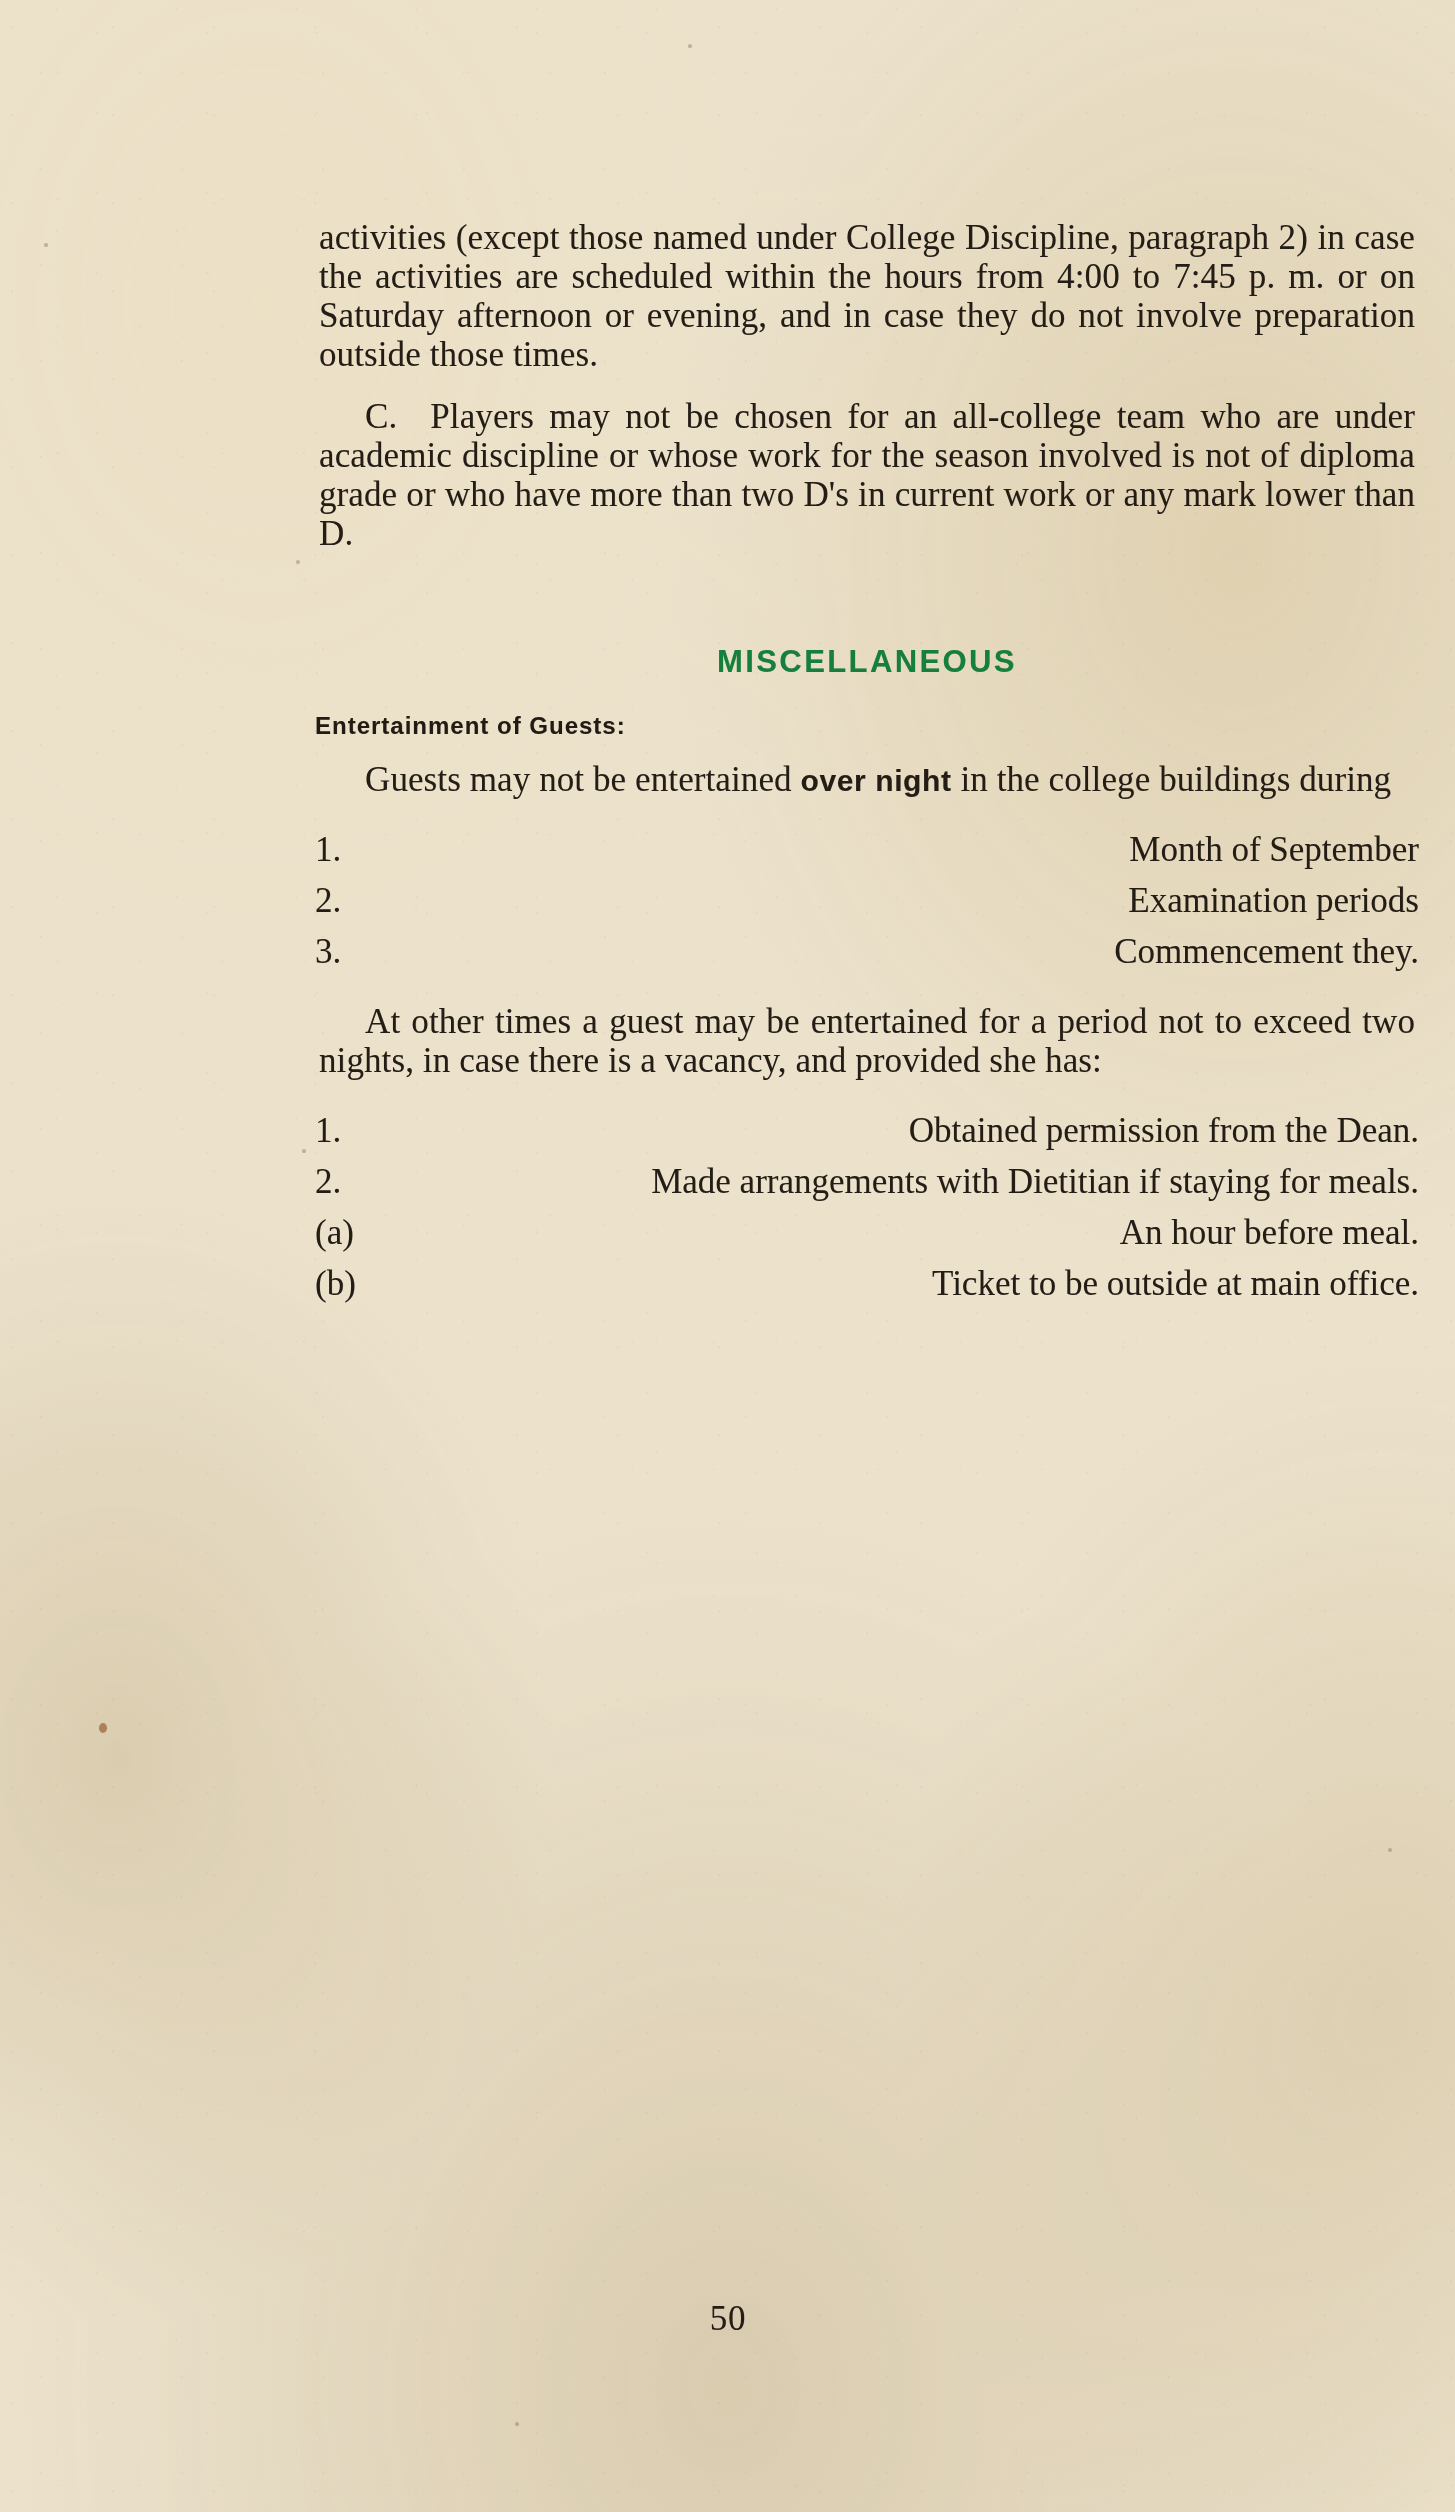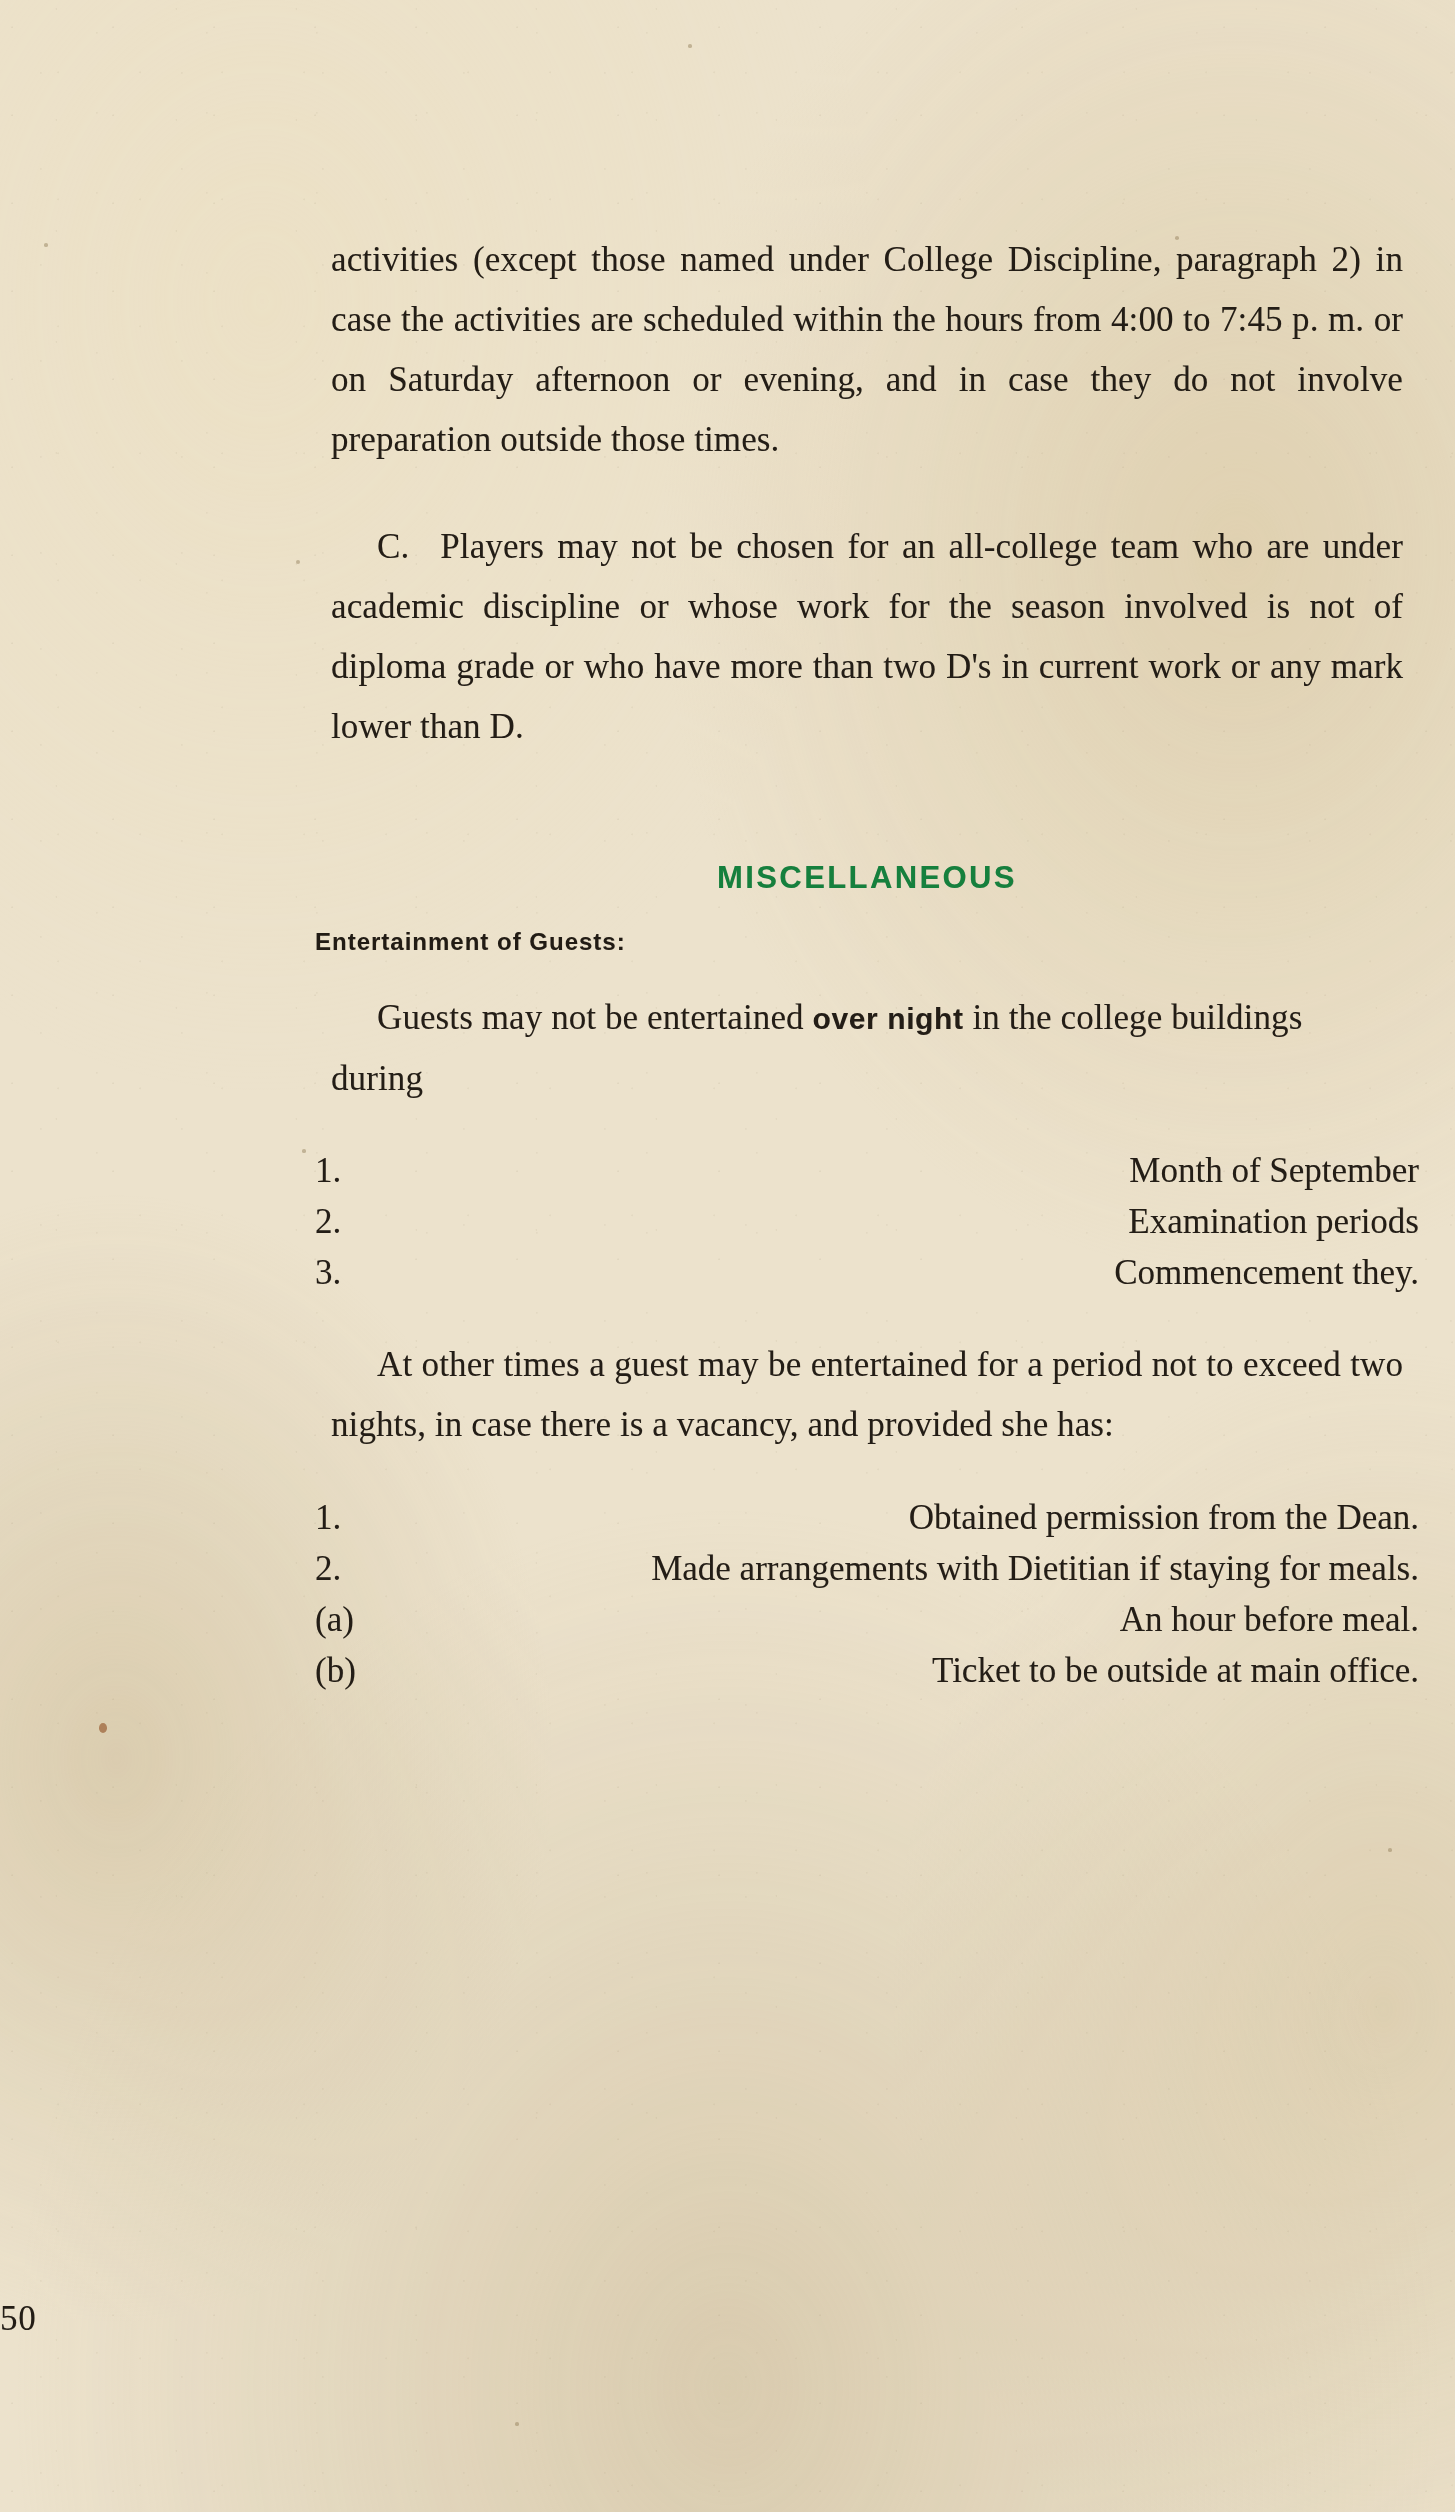--- a/index.html
+++ b/index.html
@@ -59,23 +59,23 @@
   .speck.rust { background: #9a5f34; opacity: 0.7; }
 
   .textblock {
     position: absolute;
     left: 315px;
     top: 214px;
     width: 1104px;
   }
 
   p.body {
-    margin: 16px;
+    margin: 4px;
     font-size: 35px;
-    line-height: 60px;
+    line-height: 39px;
     text-align: justify;
     text-align-last: left;
     letter-spacing: 0.1px;
     -webkit-font-smoothing: none;
   }
 
   p.body.indented {
     text-indent: 46px;
   }
 
@@ -139,21 +139,21 @@
   .numlist-2 { margin-left: 43px; }
   .alphalist  { margin-left: 87px; }
 
   .alphalist .marker { width: 84px; }
 
   .pagenum {
     position: absolute;
     left: 0;
     right: 0;
     top: 2299px;
-    text-align: left;
+    text-align: center;
     font-size: 35px;
     letter-spacing: 0.7px;
   }
 
   
   .textblock, .pagenum {
     text-shadow: 0.3px 0.2px 0 rgba(40,32,22,0.22);
   }
 </style>
 </head>

